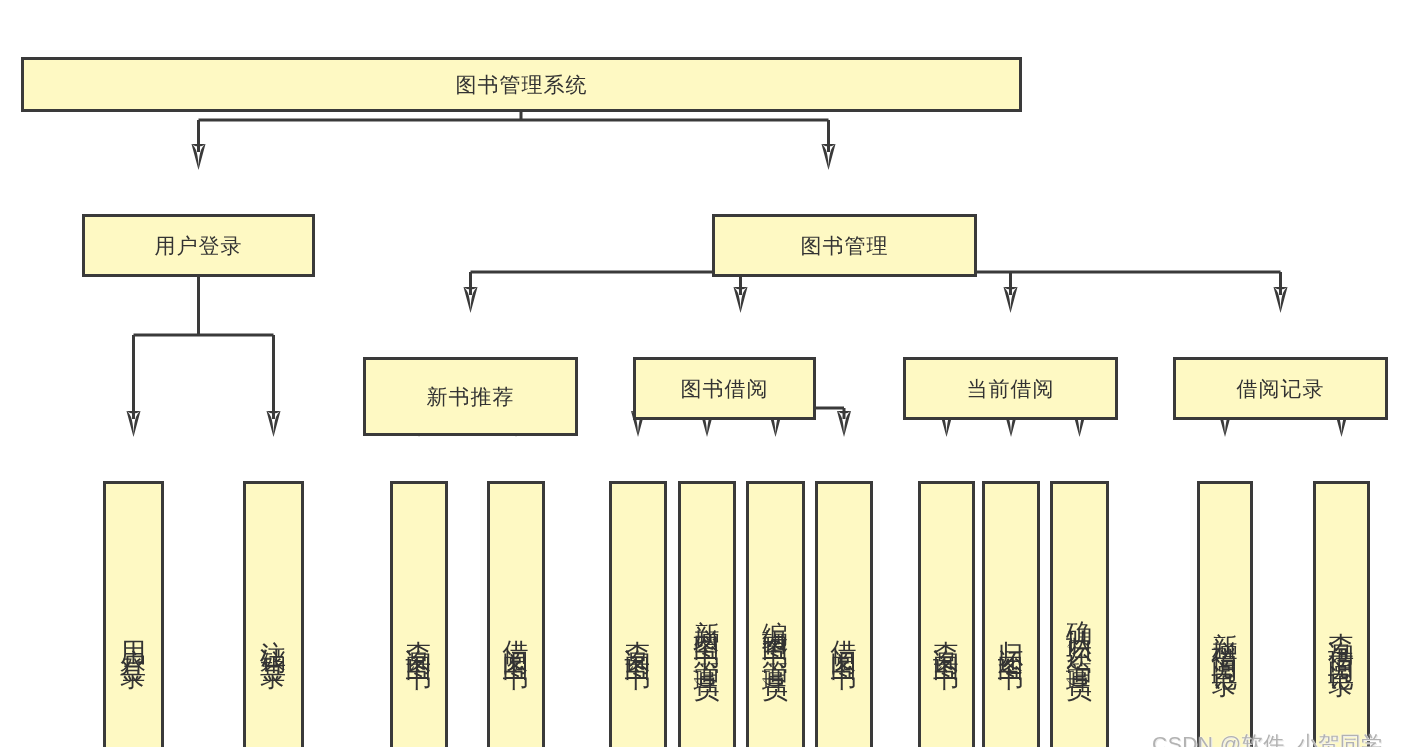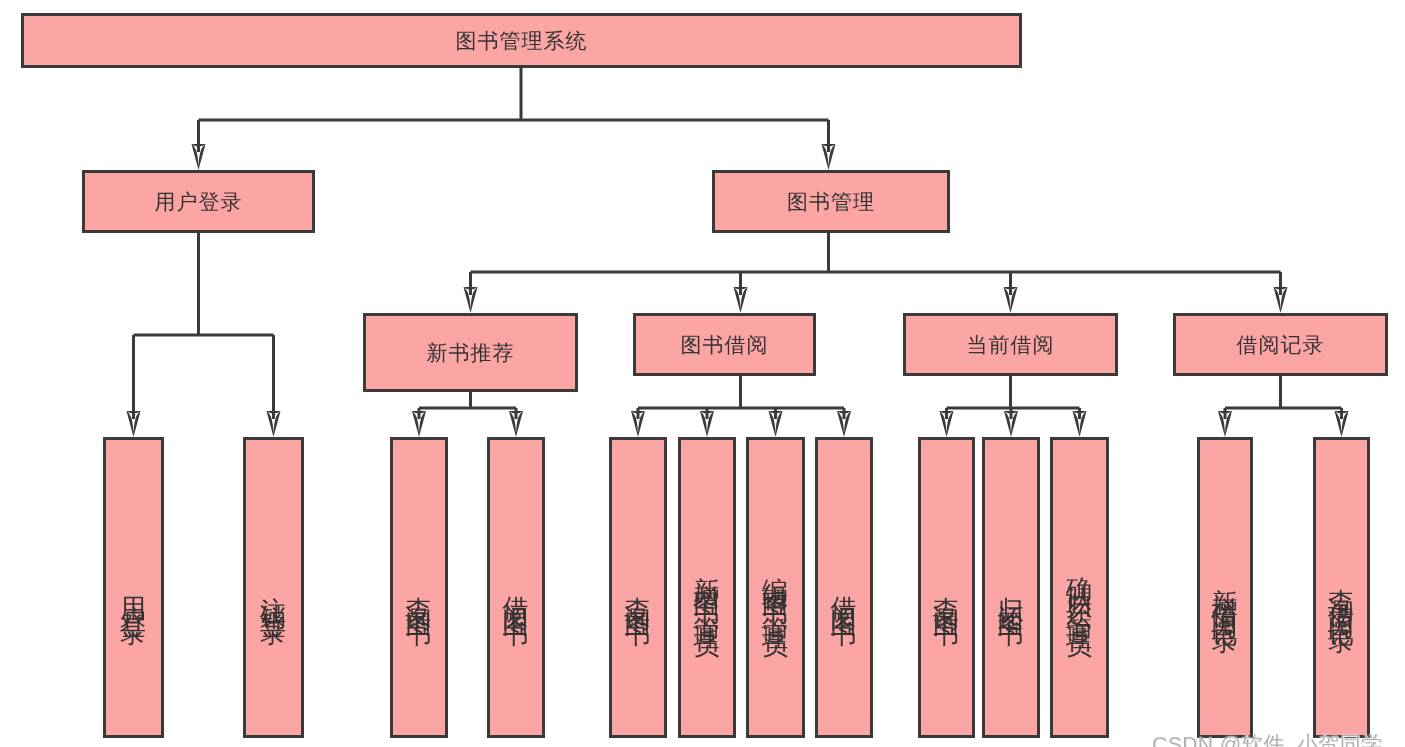--- a/index.html
+++ b/index.html
@@ -19,27 +19,28 @@
     position: absolute;
     left: 0;
     top: 0;
     width: 1405px;
     height: 747px;
     z-index: 1;
   }
   .node, .leaf {
     position: absolute;
     box-sizing: border-box;
-    background: #fca5a5;
+    background: #fef9c3;
     border: 3px solid #3a3a3a;
     display: flex;
     align-items: center;
     justify-content: center;
     z-index: 2;
     color: #333333;
+    margin-top: 44px;
   }
   .node {
     font-size: 21px;
     letter-spacing: 1px;
     white-space: nowrap;
   }
   .leaf span {
     writing-mode: vertical-rl;
     text-orientation: mixed;
     font-size: 26px;
@@ -99,21 +100,21 @@
       <use href="#ah" transform="translate(1011,437)"></use>
       <use href="#ah" transform="translate(1079.5,437)"></use>
       <use href="#ah" transform="translate(1225,437)"></use>
       <use href="#ah" transform="translate(1341.5,437)"></use>
     </g>
   </svg>
 
   <div class="node" style="left:21px; top:13px; width:1001px; height:55px;">图书管理系统</div>
 
   <div class="node" style="left:82px; top:170px; width:233px; height:63px;">用户登录</div>
-  <div class="node" style="left:712px; top:170px; width:238px; height:63px;">图书管理</div>
+  <div class="node" style="left:712px; top:170px; width:265px; height:63px;">图书管理</div>
 
   <div class="node" style="left:363px; top:313px; width:215px; height:79px;">新书推荐</div>
   <div class="node" style="left:633px; top:313px; width:183px; height:63px;">图书借阅</div>
   <div class="node" style="left:903px; top:313px; width:215px; height:63px;">当前借阅</div>
   <div class="node" style="left:1173px; top:313px; width:215px; height:63px;">借阅记录</div>
 
   <div class="leaf" style="left:103px; top:437px; width:61px; height:301px;">
     <span>用户登录</span>
   </div>
   <div class="leaf" style="left:243px; top:437px; width:61px; height:301px;">

